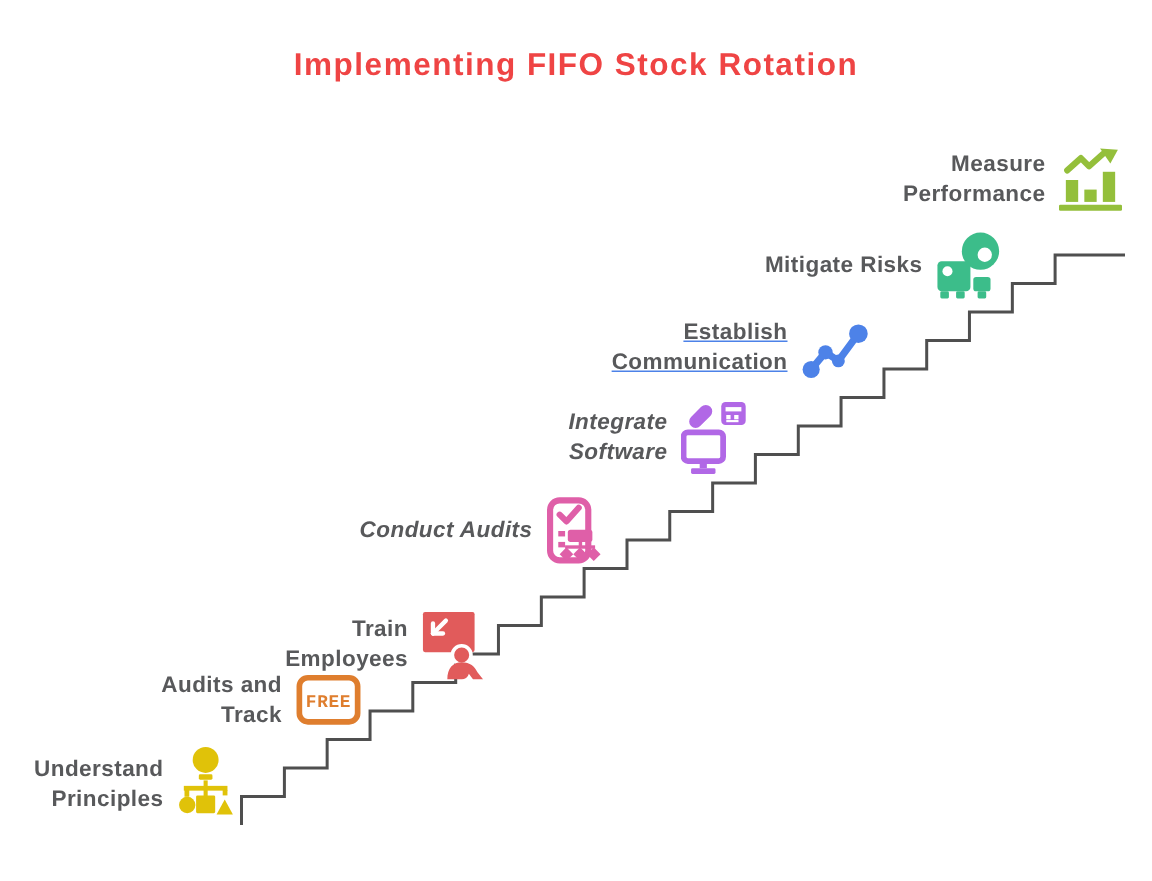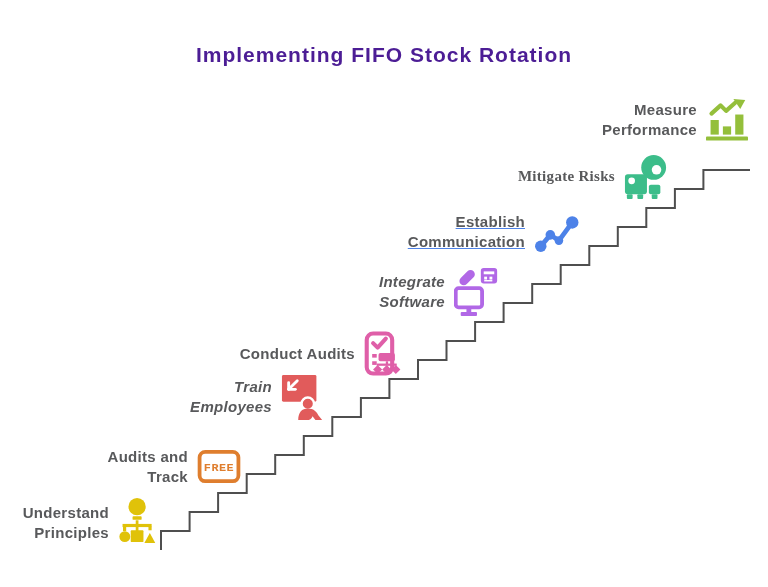--- a/index.html
+++ b/index.html
@@ -5,26 +5,26 @@
   html,body{margin:0;padding:0;background:#ffffff;}
   #canvas{
     position:relative;
     width:768px;height:587px;
     background:#ffffff;
     overflow:hidden;
     font-family:"Liberation Sans","DejaVu Sans",sans-serif;
   }
   .title{
     position:absolute;
-    left:0;right:0;top:43px;
+    left:0;right:0;top:32px;
     text-align:center;
     font-size:21px;
     font-weight:bold;
     letter-spacing:1px;
-    color:#4c1d95;
+    color:#ef4444;
   }
   .stairs-svg{
     position:absolute;left:0;top:0;width:768px;height:587px;
   }
   .milestone{
     position:absolute;
     display:flex;
     align-items:center;
     gap:9px;
   }
@@ -75,36 +75,36 @@
 
   <div class="milestone" style="right: 527px; top: 447px; color: rgb(223, 126, 46);">
     <span class="label">Audits and
 Track</span>
     <svg width="44" height="36" viewBox="0 0 46 38">
       <rect x="2.5" y="3" width="41" height="31" rx="6" fill="none" stroke="currentColor" stroke-width="4"></rect>
       <text class="free-text" x="23" y="23.5" text-anchor="middle" fill="currentColor">FREE</text>
     </svg>
   </div>
 
-  <div class="milestone" style="right: 443px; top: 374px; color: rgb(225, 91, 91); font-style: italic;">
+  <div class="milestone" style="right: 443px; top: 407px; color: rgb(225, 91, 91);">
     <span class="label">Train
 Employees</span>
     <svg width="44" height="46" viewBox="0 0 46 48">
       <rect x="1" y="1" width="36" height="28" rx="1.5" fill="currentColor"></rect>
       <g stroke="#ffffff" stroke-width="3" stroke-linecap="round" fill="none">
         <path d="M17,7 L8,16"></path>
         <path d="M8,16 h7"></path>
         <path d="M8,16 v-7"></path>
       </g>
       <circle cx="28" cy="31" r="6.5" fill="currentColor" stroke="#ffffff" stroke-width="2.5"></circle>
       <path d="M18,48 c0,-8 4,-12 10,-12 c6,0 9,3 11,7 l4,5 l-7,0 l-3,-4 c-1,3 -3,4 -6,4 z" fill="currentColor"></path>
     </svg>
   </div>
 
-  <div class="milestone" style="right: 364px; top: 331px; color: rgb(223, 95, 168);">
+  <div class="milestone" style="right: 364px; top: 331px; color: rgb(223, 95, 168); font-style: italic;">
     <span class="label">Conduct Audits</span>
     <svg width="40" height="46" viewBox="0 0 44 50">
       <rect x="3" y="2.5" width="28" height="44" rx="7" fill="none" stroke="currentColor" stroke-width="4.5"></rect>
       <path d="M10,13 l5,5 l9,-10" fill="none" stroke="currentColor" stroke-width="4.5" stroke-linecap="round" stroke-linejoin="round"></path>
       <rect x="9" y="25" width="5" height="4" fill="currentColor"></rect>
       <rect x="9" y="33" width="5" height="4" fill="currentColor"></rect>
       <rect x="16" y="24" width="18" height="9" rx="2" fill="currentColor"></rect>
       <rect x="24" y="33" width="2.5" height="3" fill="currentColor"></rect>
       <rect x="14" y="35.5" width="22" height="2.5" fill="currentColor"></rect>
       <polygon points="15,37 20,42 15,47 10,42" fill="currentColor"></polygon>
@@ -136,21 +136,21 @@
 Communication</span>
     <svg width="46" height="42" viewBox="0 0 48 44">
       <path d="M7,37 L17,25 L26,31 L40,12" fill="none" stroke="currentColor" stroke-width="5" stroke-linecap="round" stroke-linejoin="round"></path>
       <circle cx="7" cy="37" r="6" fill="currentColor"></circle>
       <circle cx="17" cy="25" r="5" fill="currentColor"></circle>
       <circle cx="26" cy="31" r="4.5" fill="currentColor"></circle>
       <circle cx="40" cy="12" r="6.5" fill="currentColor"></circle>
     </svg>
   </div>
 
-  <div class="milestone" style="right: 100px; top: 154px; color: rgb(60, 189, 138); font-family: Liberation Serif, serif;">
+  <div class="milestone" style="right: 100px; top: 154px; color: rgb(60, 189, 138);">
     <span class="label">Mitigate Risks</span>
     <svg width="44" height="46" viewBox="0 0 46 48">
       <circle cx="31" cy="14" r="13" fill="currentColor"></circle>
       <circle cx="34" cy="16.5" r="5" fill="#ffffff"></circle>
       <rect x="1" y="21" width="23" height="21" rx="3" fill="currentColor"></rect>
       <circle cx="8" cy="28" r="3.5" fill="#ffffff"></circle>
       <rect x="26" y="32" width="12" height="10" rx="2" fill="currentColor"></rect>
       <rect x="3" y="42" width="6" height="5" rx="1" fill="currentColor"></rect>
       <rect x="14" y="42" width="6" height="5" rx="1" fill="currentColor"></rect>
       <rect x="29" y="42" width="6" height="5" rx="1" fill="currentColor"></rect>

